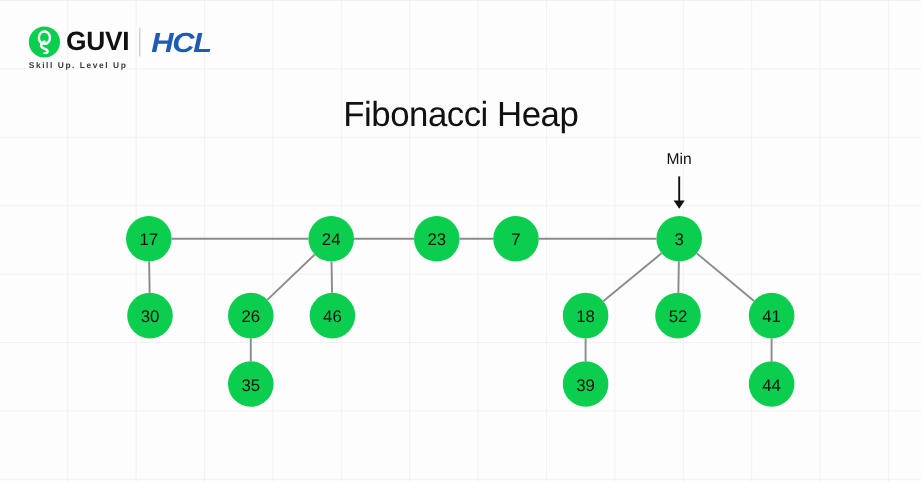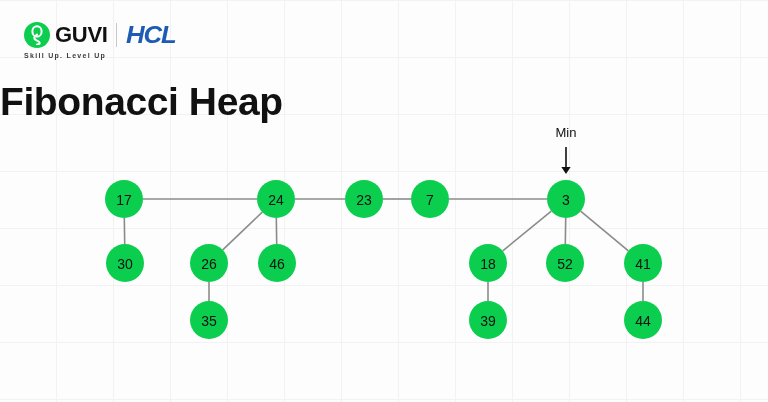--- a/index.html
+++ b/index.html
@@ -72,23 +72,23 @@
     color: #3a3a3a;
     font-weight: bold;
   }
 
   
   .page-title {
     position: absolute;
     left: 0;
     right: 0;
     top: 80px;
-    text-align: left;
-    font-size: 39px;
-    font-weight: bold;
+    text-align: center;
+    font-size: 29px;
+    font-weight: normal;
     color: #111111;
     letter-spacing: -0.4px;
   }
 
   
   #graph {
     position: absolute;
     left: 0;
     top: 0;
     width: 768px;

